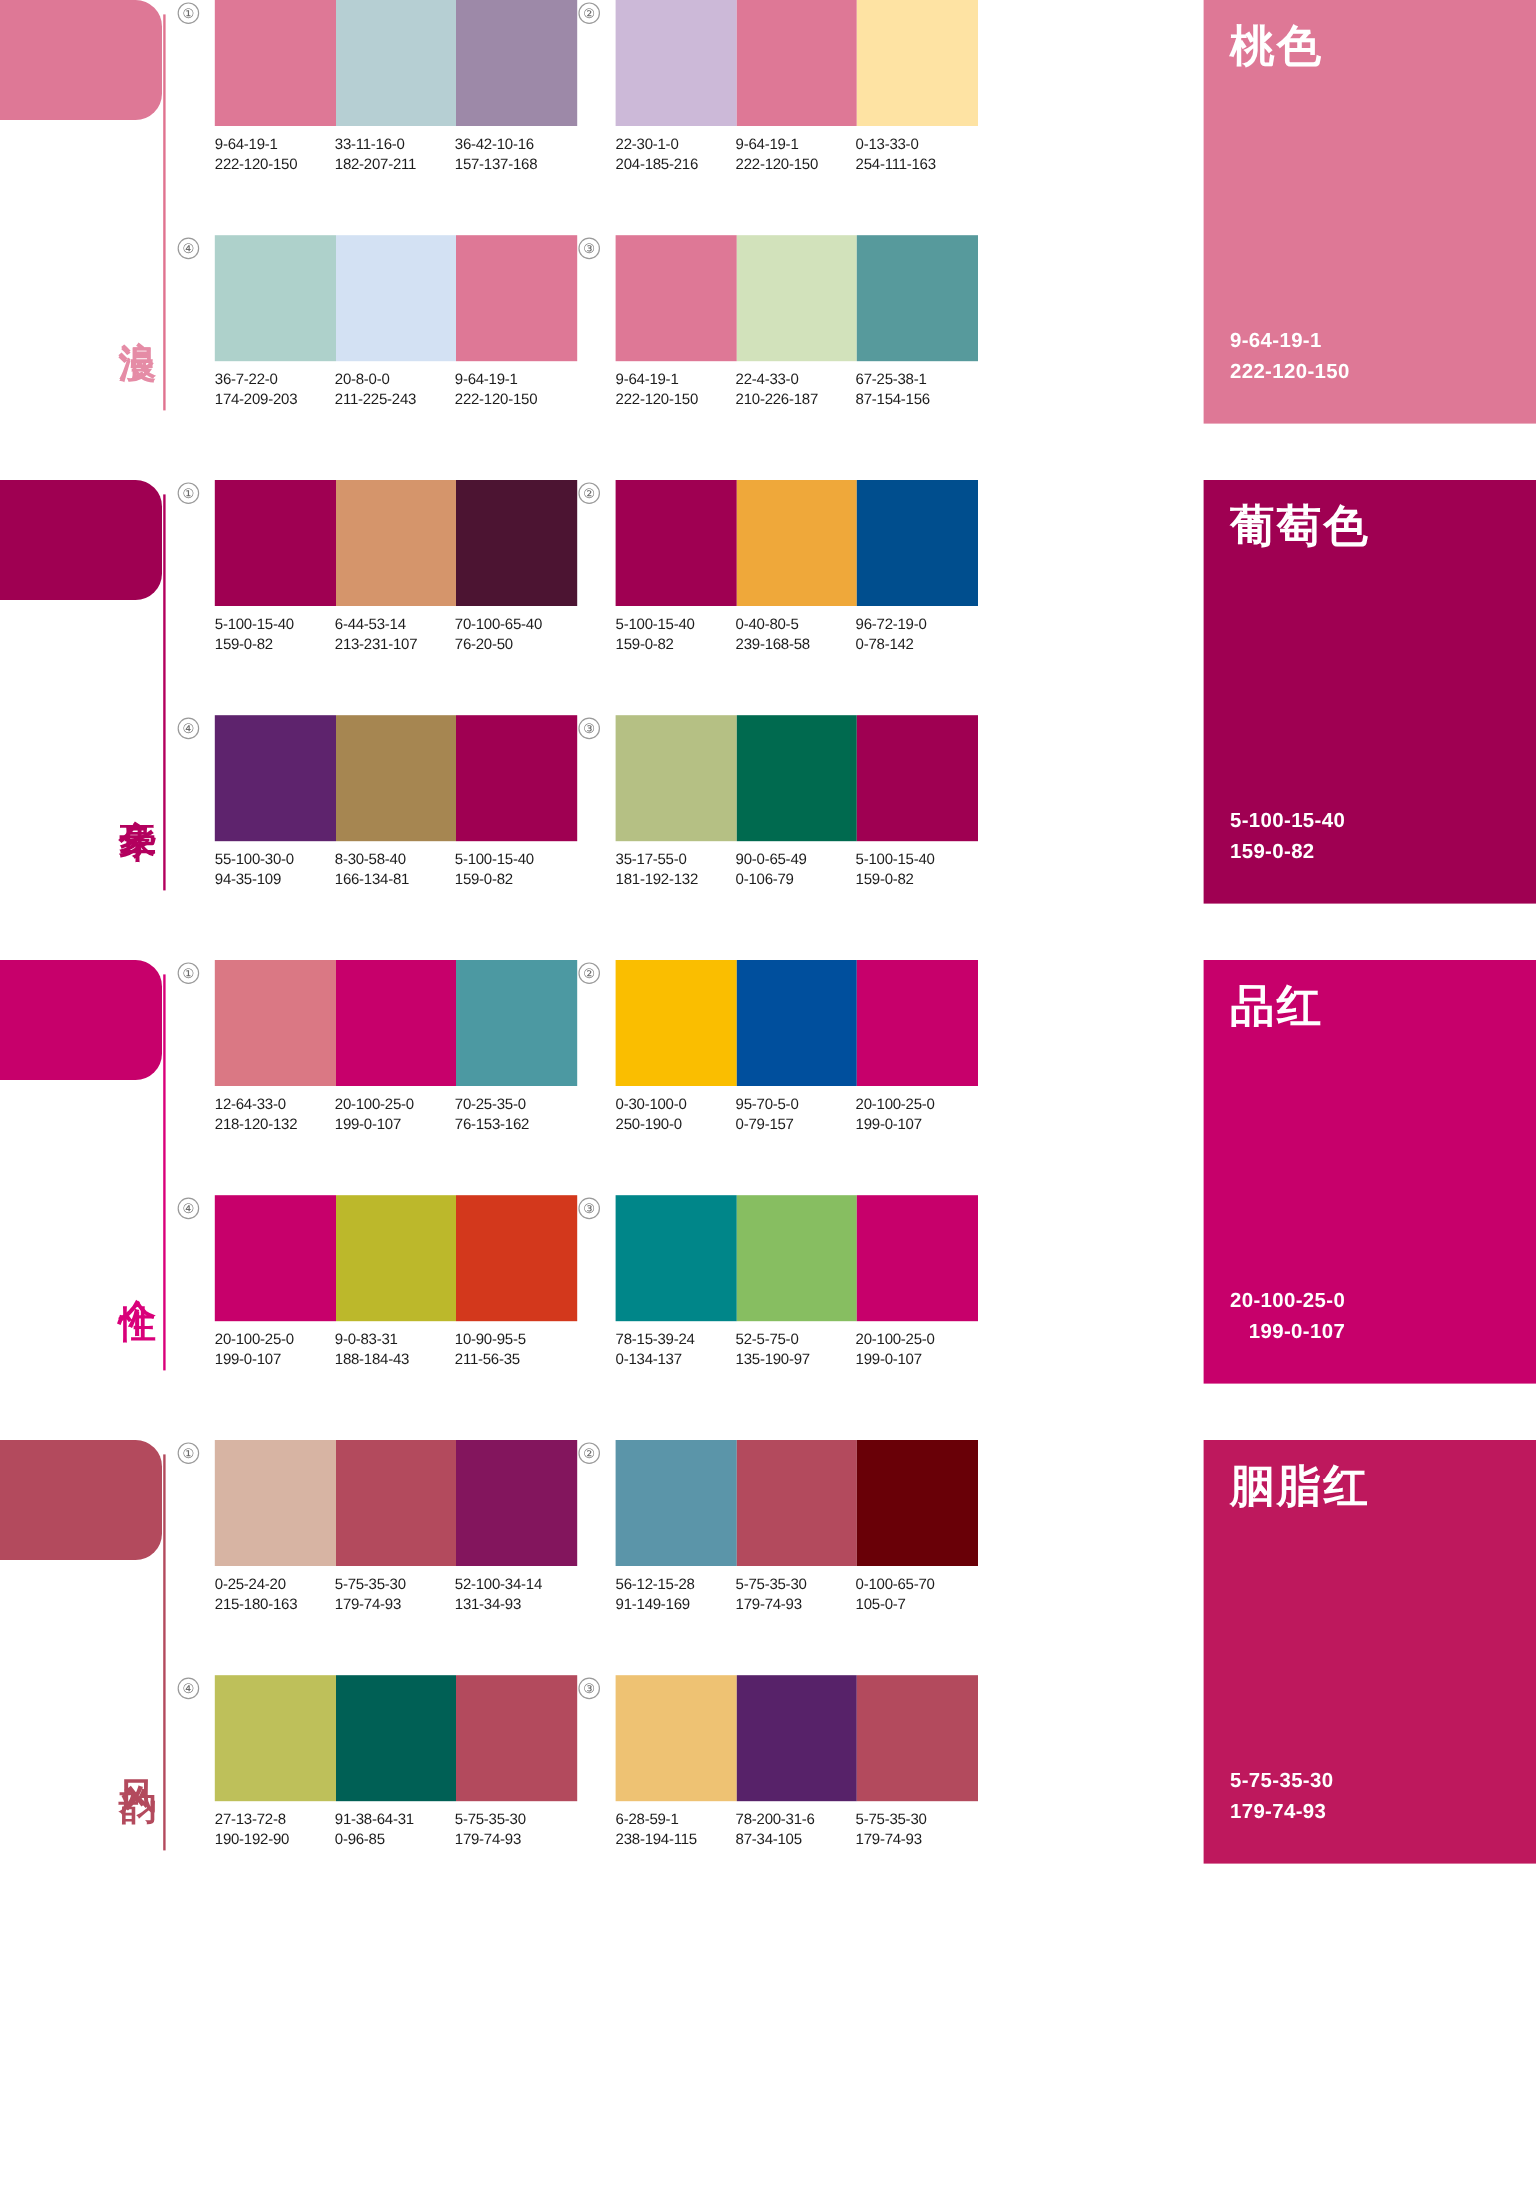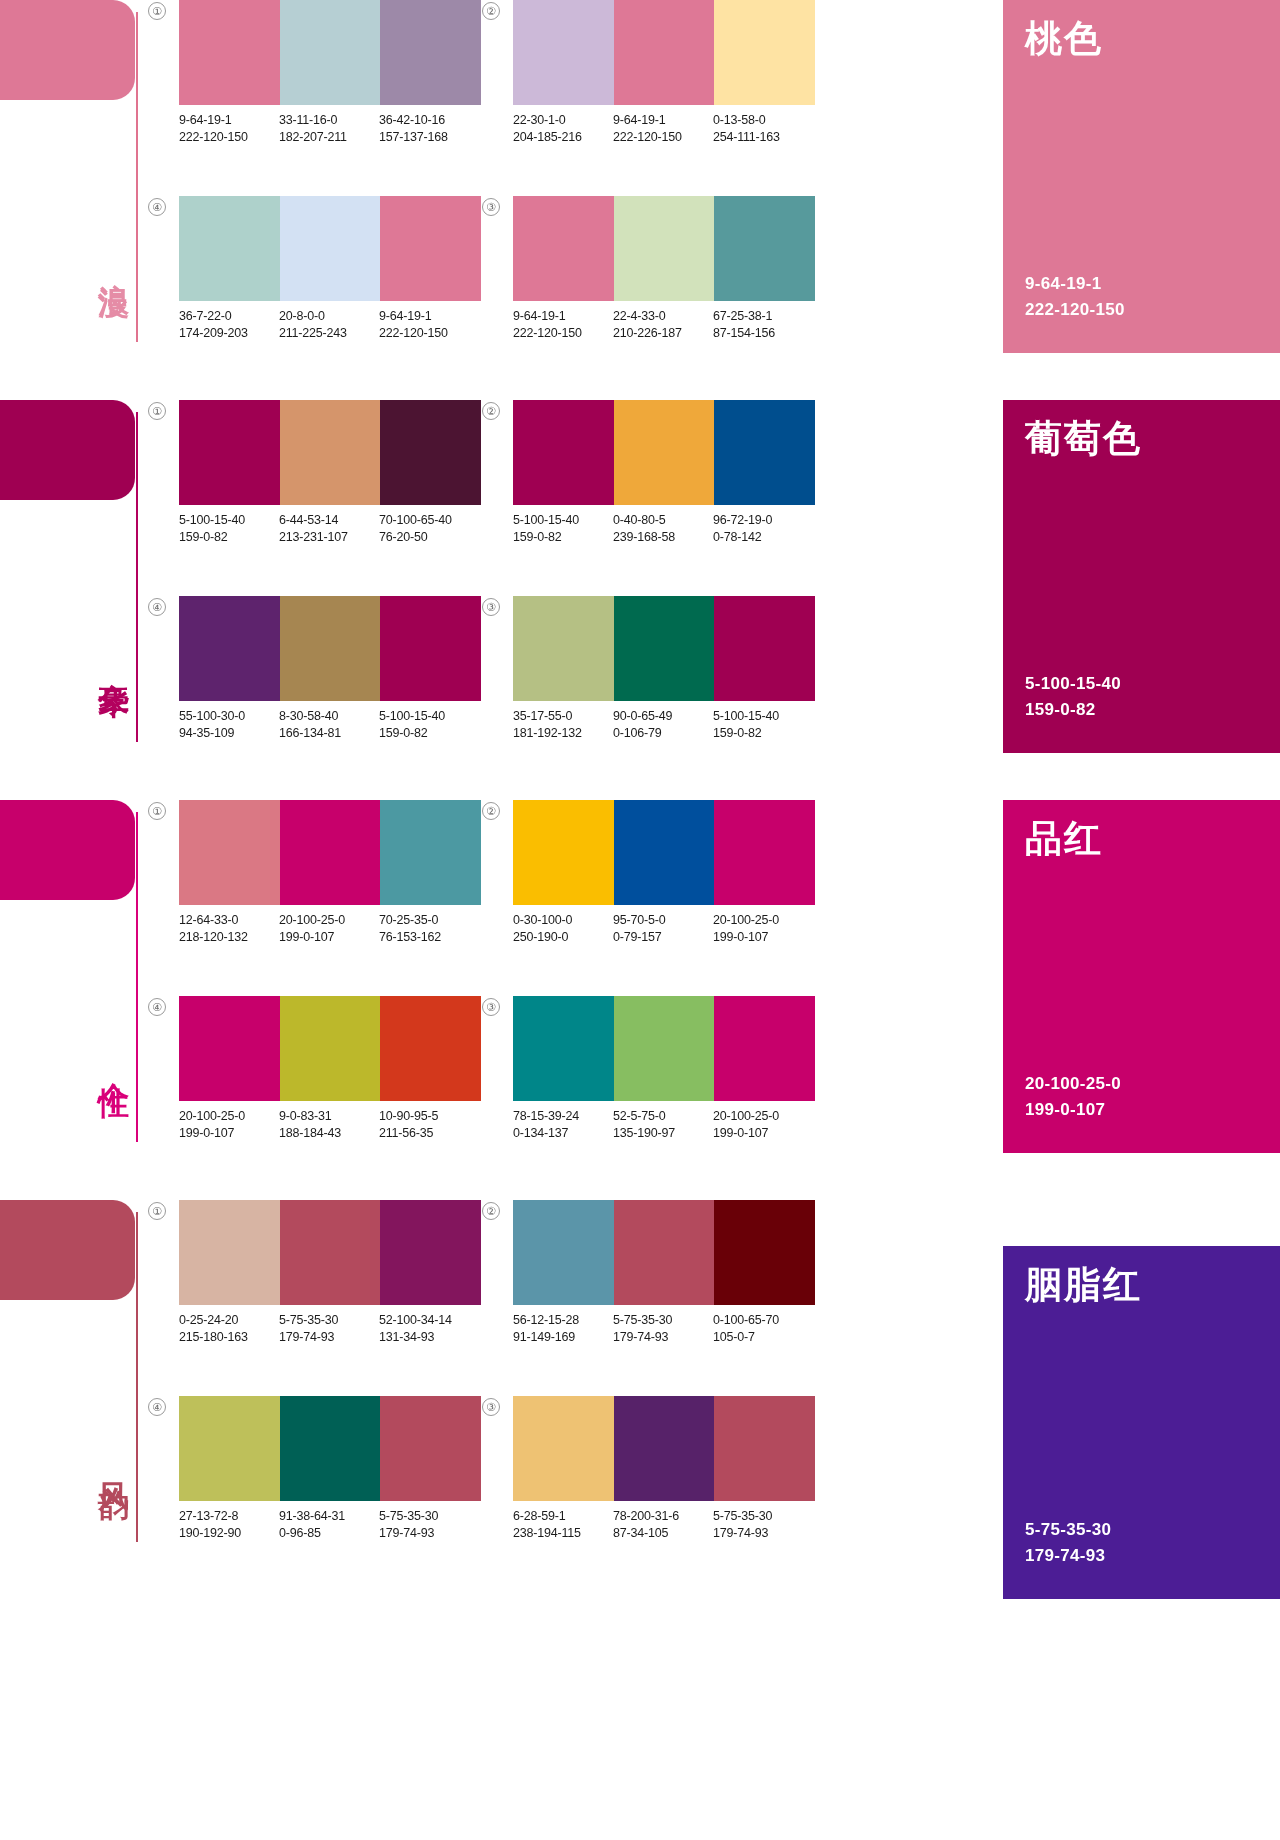--- a/index.html
+++ b/index.html
@@ -147,21 +147,21 @@
           <div class="codes">
             <div class="code-cell">
               <div class="cmyk">22-30-1-0</div>
               <div class="rgb">204-185-216</div>
             </div>
             <div class="code-cell">
               <div class="cmyk">9-64-19-1</div>
               <div class="rgb">222-120-150</div>
             </div>
             <div class="code-cell">
-              <div class="cmyk">0-13-58-0</div>
+              <div class="cmyk">0-13-33-0</div>
               <div class="rgb">254-111-163</div>
             </div>
           </div>
         </div>
         <div class="group g-bl">
           <div class="gnum">④</div>
           <div class="swatch-row">
             <div class="swatch" style="background: rgb(174, 209, 203);"></div>
             <div class="swatch" style="background: rgb(211, 225, 243);"></div>
             <div class="swatch" style="background: rgb(222, 120, 150);"></div>
@@ -405,21 +405,21 @@
               <div class="cmyk">52-5-75-0</div>
               <div class="rgb">135-190-97</div>
             </div>
             <div class="code-cell">
               <div class="cmyk">20-100-25-0</div>
               <div class="rgb">199-0-107</div>
             </div>
           </div>
         </div>
       </div>
-      <div class="panel" style="background: rgb(199, 0, 107);">
+      <div class="panel" style="background: rgb(199, 0, 107); text-align: right;">
         <div class="panel-name">品红</div>
         <div class="panel-codes">
           <div class="cmyk">20-100-25-0</div>
           <div class="rgb">199-0-107</div>
         </div>
       </div>
     </div>
     <div class="section">
       <div class="left-col">
         <div class="chip" style="background: rgb(179, 74, 93);"></div>
@@ -509,21 +509,21 @@
               <div class="cmyk">78-200-31-6</div>
               <div class="rgb">87-34-105</div>
             </div>
             <div class="code-cell">
               <div class="cmyk">5-75-35-30</div>
               <div class="rgb">179-74-93</div>
             </div>
           </div>
         </div>
       </div>
-      <div class="panel" style="background: #4c1d95; margin-top: 46px;">
+      <div class="panel" style="background: #be185d;">
         <div class="panel-name">胭脂红</div>
         <div class="panel-codes">
           <div class="cmyk">5-75-35-30</div>
           <div class="rgb">179-74-93</div>
         </div>
       </div>
     </div>
   </div>
 
 </body></html>

